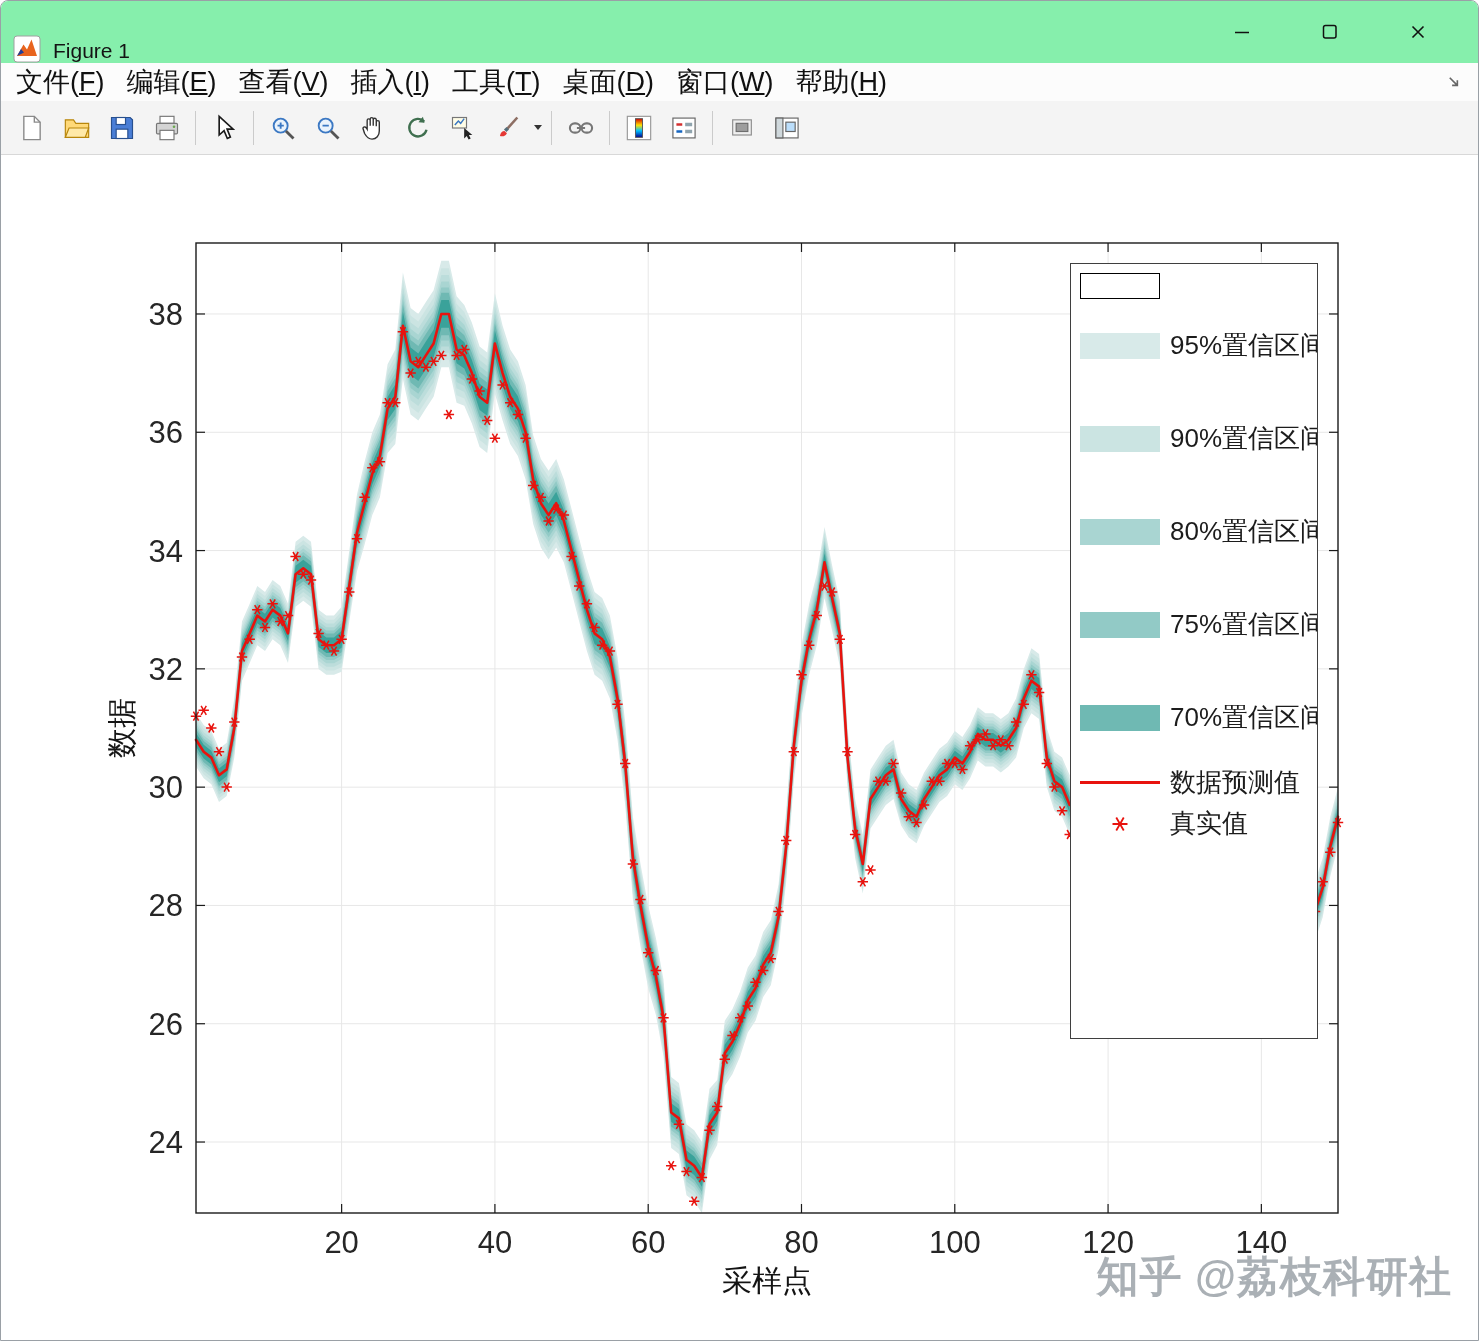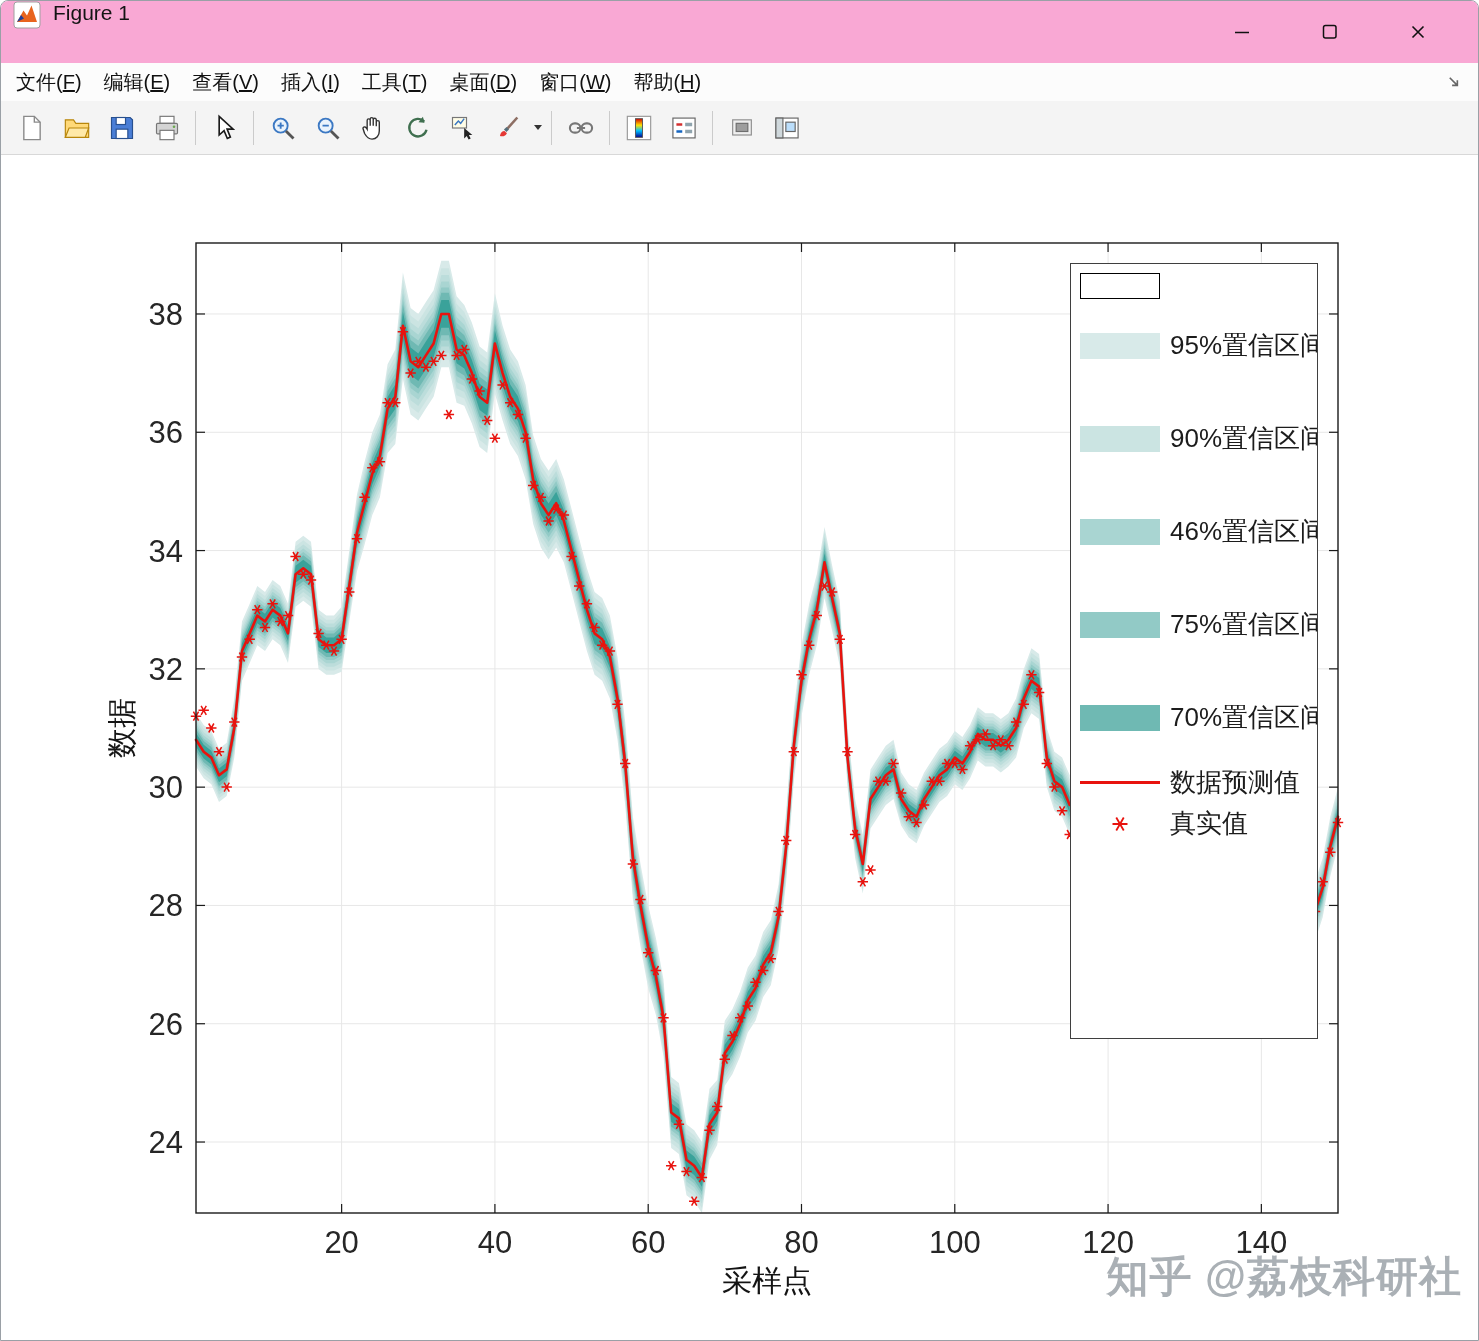--- a/index.html
+++ b/index.html
@@ -3,31 +3,31 @@
 <meta charset="utf-8">
 <style>
   * { box-sizing: border-box; margin: 0; padding: 0; }
   html,body { background:#ffffff; }
   body { width:1479px; height:1341px; font-family:"Liberation Sans","DejaVu Sans",sans-serif; }
 
   .window { position:relative; width:1479px; height:1341px; background:#fff;
             border:1px solid #9aa0a6; border-radius:8px 8px 0 0; overflow:hidden; }
 
   
-  .titlebar { height:62px; display:flex; align-items:flex-start; padding:0 16px 0 12px; background:#f9a8d4; }
+  .titlebar { height:62px; display:flex; align-items:flex-end; padding:0 16px 0 12px; background:#86efac; }
   .app-icon { width:28px; height:28px; margin-right:12px; }
   .title { font-size:21px; color:#141414; }
   .win-controls { margin-left:auto; display:flex; height:62px; }
   .win-btn { width:88px; height:62px; display:flex; align-items:center; justify-content:center; cursor:default; }
   .win-btn svg { width:20px; height:20px; }
 
   
   .menubar { height:38px; display:flex; align-items:center; padding:0 14px 0 4px; background:#fcfcfc; }
   .menu-items { display:flex; align-items:center; }
-  .menu-item { padding:3px 11px; font-size:20px; color:#101010; white-space:nowrap; }
+  .menu-item { padding:3px 11px; font-size:27px; color:#101010; white-space:nowrap; }
   .menu-item u { text-decoration:underline; }
   .dock-icon { margin-left:auto; width:19px; height:19px; }
 
   
   .toolbar { height:54px; display:flex; align-items:center; background:#f4f4f4;
              border-bottom:1px solid #d8d8d8; padding:0 8px; }
   .tb-btn { width:45px; height:42px; display:flex; align-items:center; justify-content:center; border-radius:3px; }
   .tb-btn svg { width:28px; height:28px; }
   .tb-dd { width:15px; height:42px; display:flex; align-items:center; justify-content:center; }
   .dd-tri { width:0; height:0; border-left:4px solid transparent; border-right:4px solid transparent; border-top:5px solid #333; }
@@ -45,21 +45,21 @@
   .lg-empty { width:80px; height:26px; border:1px solid #000; background:#fff; margin-top:2px; }
   .lg-row { display:flex; align-items:center; height:93px; }
   .lg-row.small { height:47px; }
   .lg-row.line-row { height:36px; }
   .lg-patch { width:80px; height:26px; flex:0 0 80px; }
   .lg-mark { width:80px; flex:0 0 80px; display:flex; justify-content:center; }
   .lg-line { width:80px; flex:0 0 80px; height:0; border-top:3px solid #e8130e; }
   .lg-label { margin-left:10px; font-size:26px; color:#1c1c1c; white-space:nowrap; }
 
   
-  .watermark { position:absolute; right:16px; top:1248px; font-size:42px; font-weight:bold;
+  .watermark { position:absolute; right:26px; top:1248px; font-size:42px; font-weight:bold;
                color:#aab0b5; z-index:6; letter-spacing:1px; }
 </style>
 </head>
 <body>
 
 <div class="window">
 
   <div class="titlebar">
     <svg class="app-icon" viewBox="0 0 28 28">
       <rect x="1" y="1" width="26" height="26" rx="3" fill="#ffffff" stroke="#a0a0a0"></rect>
@@ -317,21 +317,21 @@
       <div class="lg-row">
         <div class="lg-patch" style="background: rgb(216, 234, 233);"></div>
         <span class="lg-label">95%置信区间</span>
       </div>
       <div class="lg-row">
         <div class="lg-patch" style="background: rgb(203, 228, 226);"></div>
         <span class="lg-label">90%置信区间</span>
       </div>
       <div class="lg-row">
         <div class="lg-patch" style="background: rgb(169, 213, 210);"></div>
-        <span class="lg-label">46%置信区间</span>
+        <span class="lg-label">80%置信区间</span>
       </div>
       <div class="lg-row">
         <div class="lg-patch" style="background: rgb(146, 202, 198);"></div>
         <span class="lg-label">75%置信区间</span>
       </div>
       <div class="lg-row">
         <div class="lg-patch" style="background: rgb(111, 185, 179);"></div>
         <span class="lg-label">70%置信区间</span>
       </div>
       <div class="lg-row line-row">

